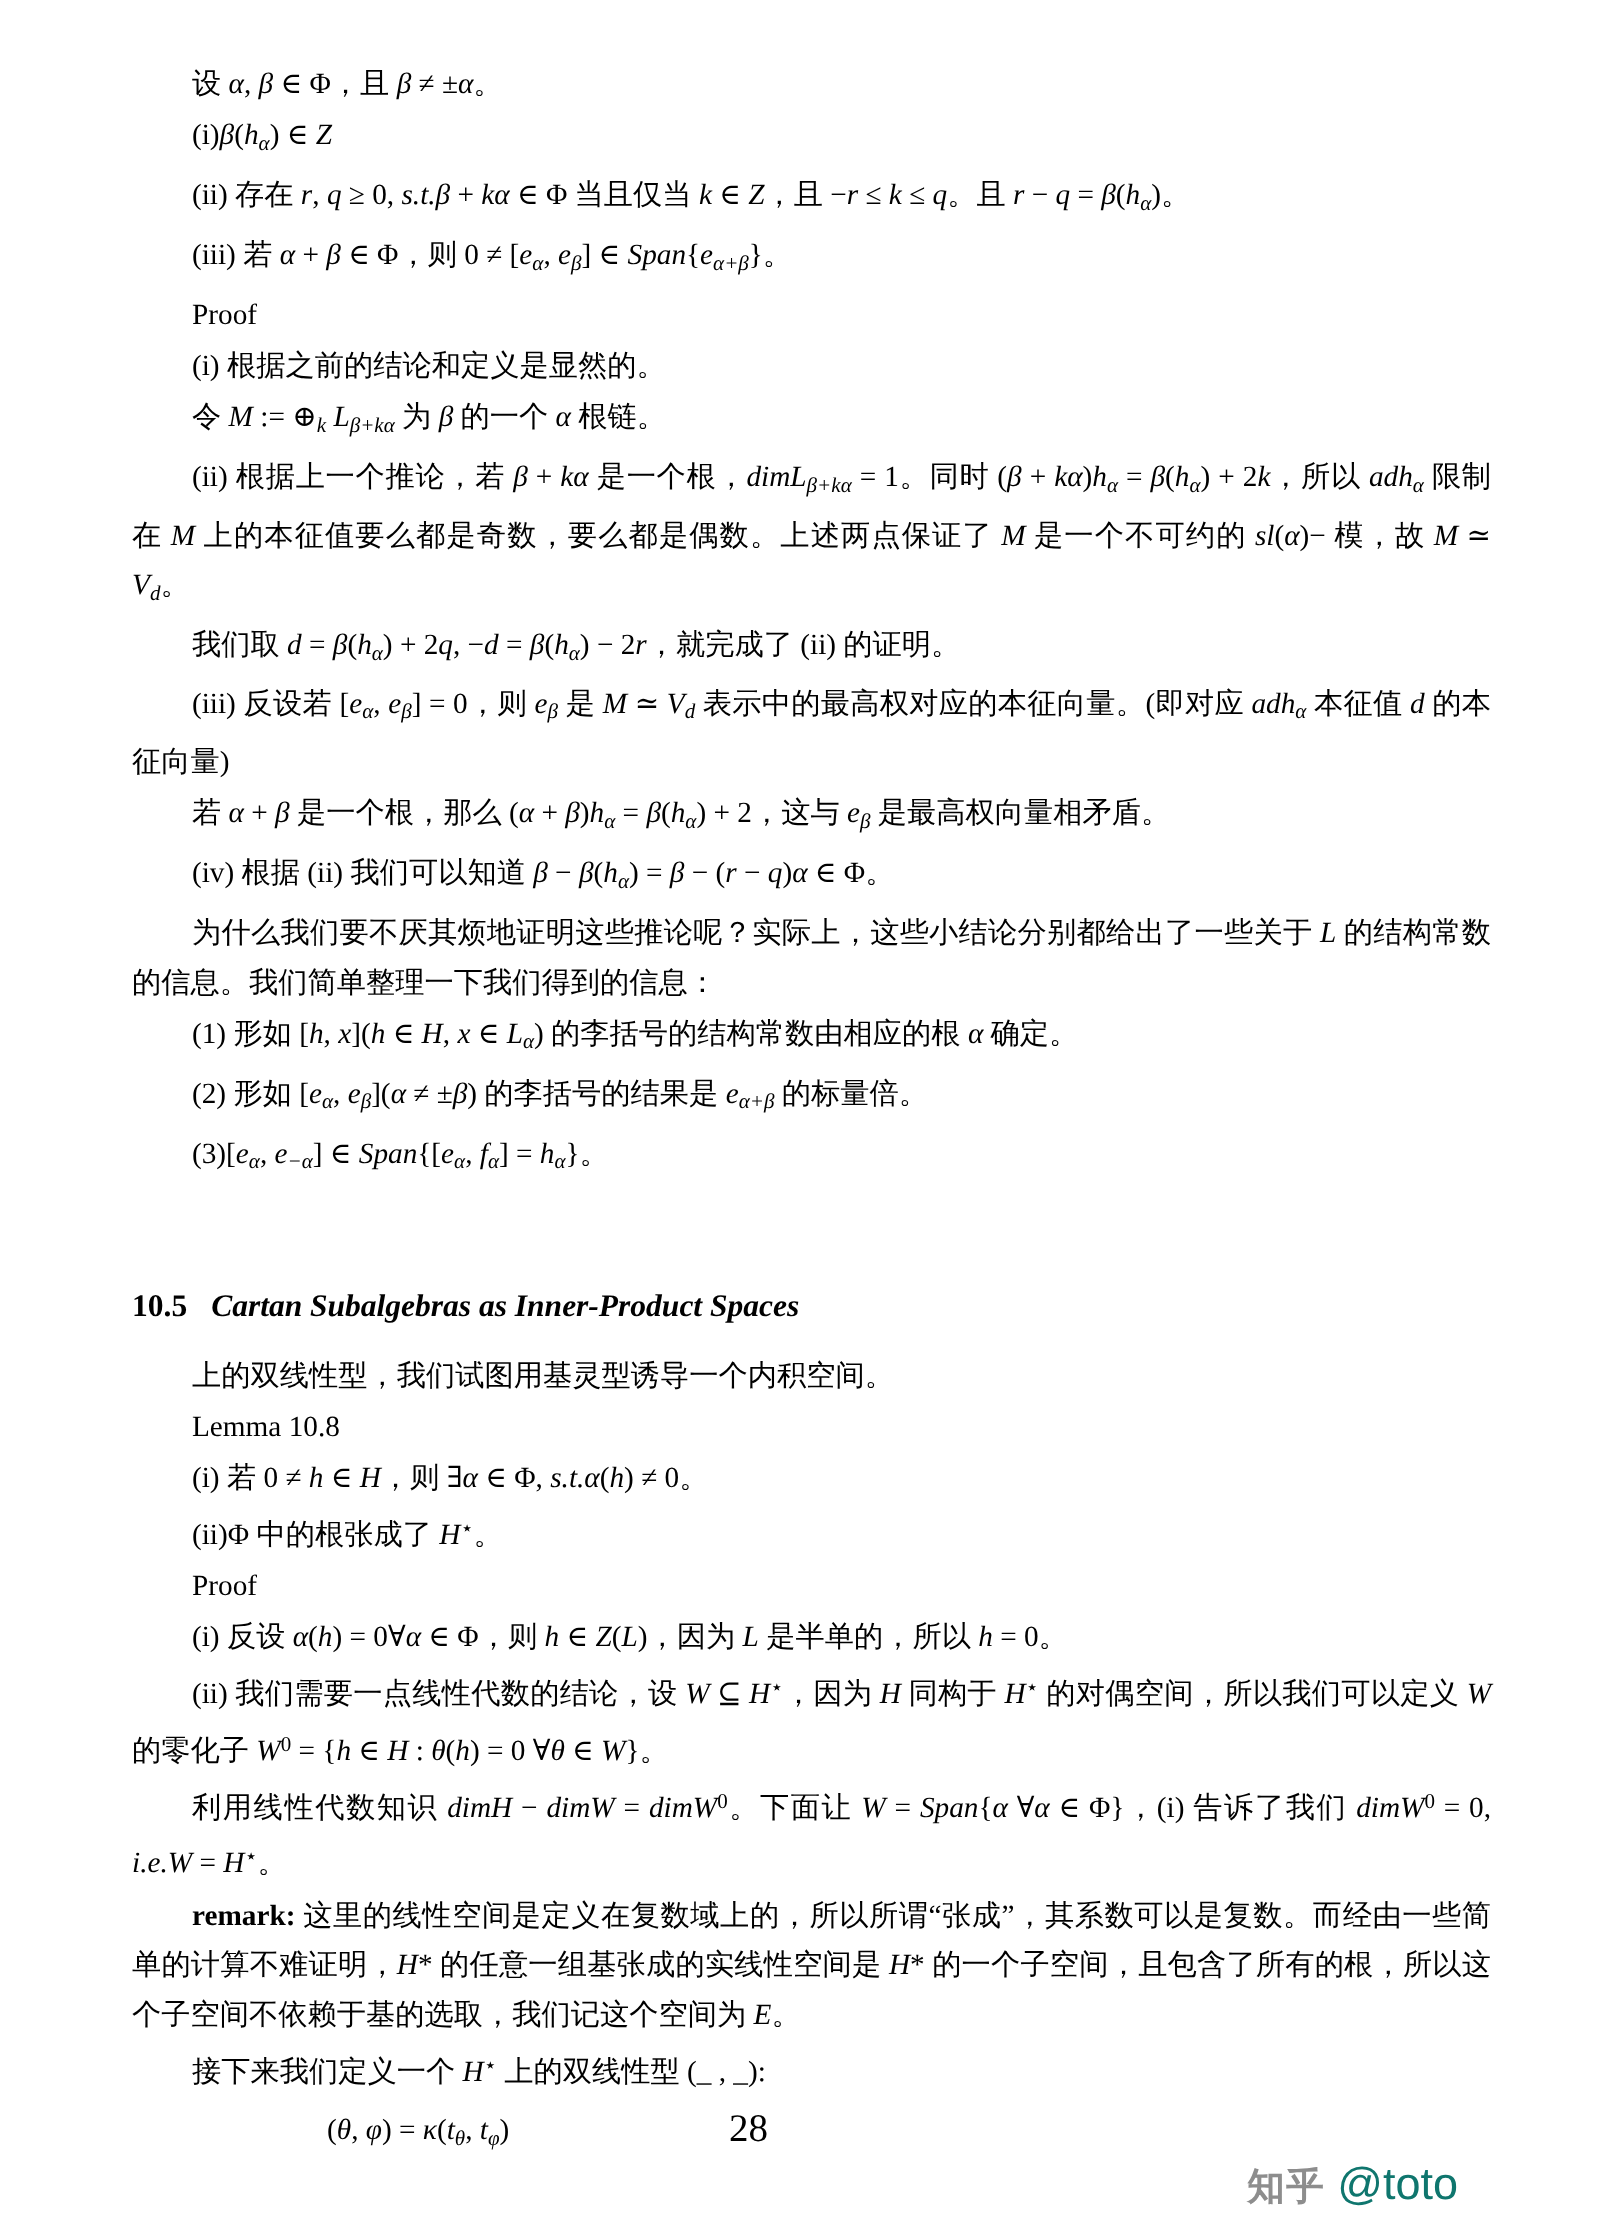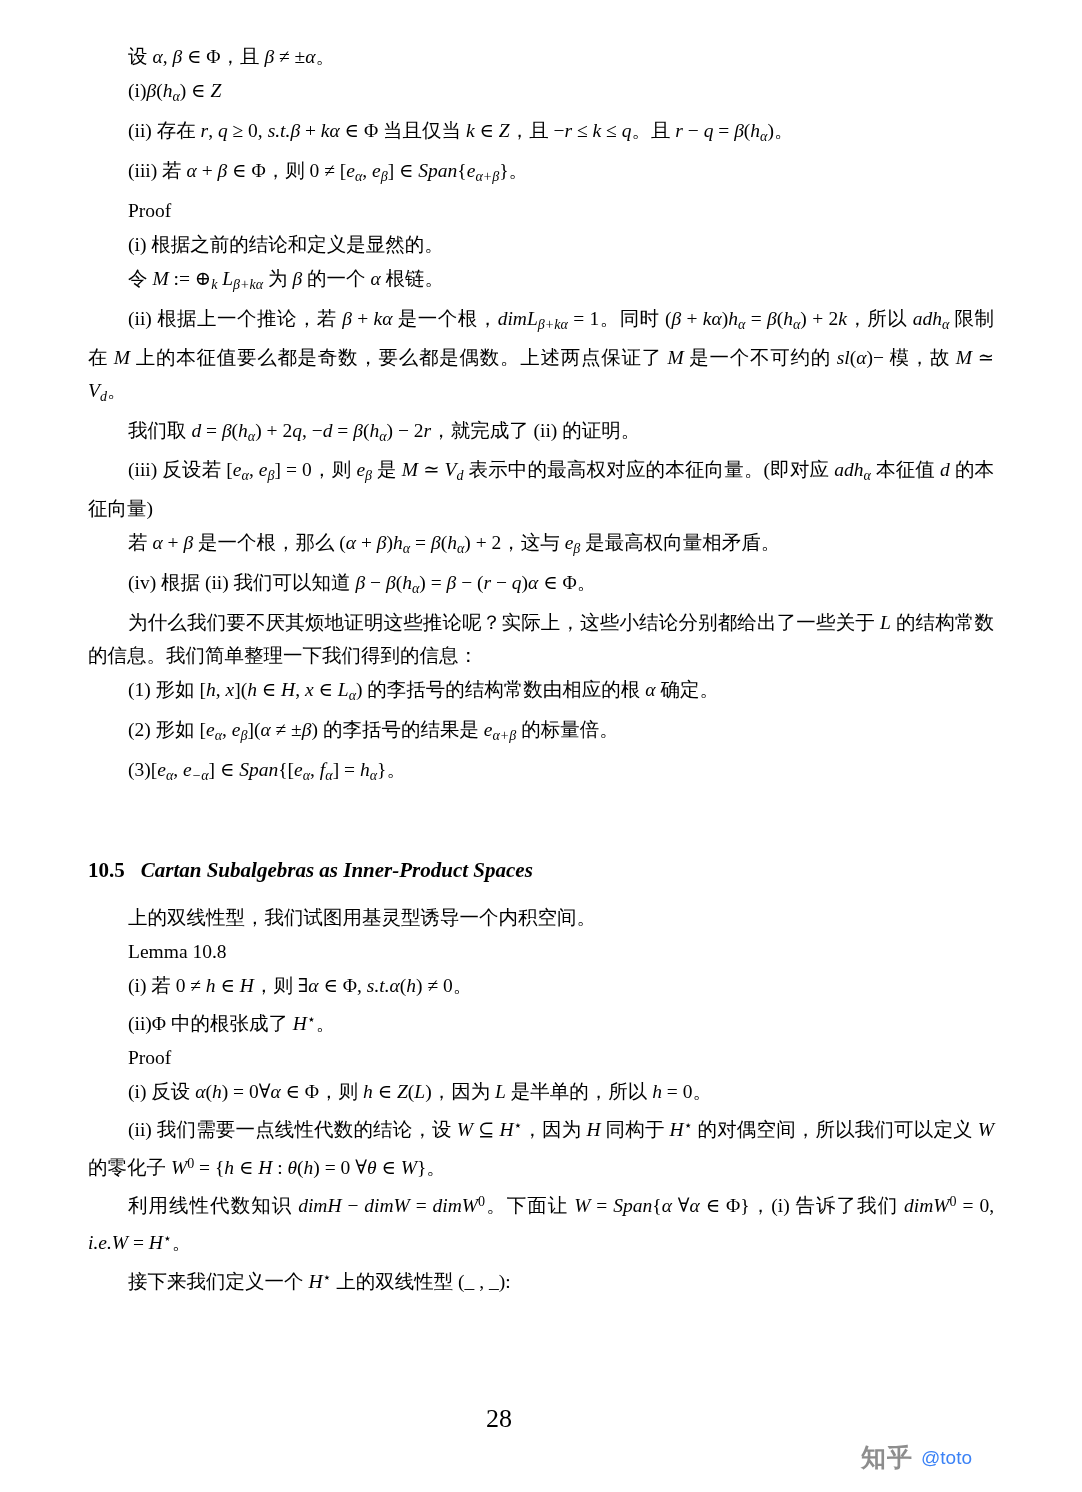--- a/index.html
+++ b/index.html
@@ -98,22 +98,22 @@
     font-size: 23px;
     font-family: Liberation Sans, sans-serif;
   }
   .wm-logo {
     font-weight: bold;
     font-size: 25px;
     color: #8d8d8d;
     letter-spacing: 1px;
   }
   .wm-text {
-    font-size: 19px;
-    color: #3b82f6;
+    font-size: 30px;
+    color: #0f766e;
   }
 </style>
 </head>
 <body>
 
 <div class="page">
   <div class="content">
 
     <p class="indent">
       设 <span class="mi">α</span>, <span class="mi">β</span> ∈ Φ，且 <span class="mi">β</span> ≠ ±<span class="mi">α</span>。
@@ -203,25 +203,31 @@
     </p>
 
     <p class="noindent">
       <span style="padding-left:40px"></span>(ii) 我们需要一点线性代数的结论，设 <span class="mi">W</span> ⊆ <span class="mi">H</span><span class="sup">⋆</span>，因为 <span class="mi">H</span> 同构于 <span class="mi">H</span><span class="sup">⋆</span> 的对偶空间，所以我们可以定义 <span class="mi">W</span> 的零化子 <span class="mi">W</span><span class="sup">0</span> = {<span class="mi">h</span> ∈ <span class="mi">H</span> : <span class="mi">θ</span>(<span class="mi">h</span>) = 0 ∀<span class="mi">θ</span> ∈ <span class="mi">W</span>}。
     </p>
 
     <p class="noindent">
       <span style="padding-left:40px"></span>利用线性代数知识 <span class="mi">dimH</span> − <span class="mi">dimW</span> = <span class="mi">dimW</span><span class="sup">0</span>。下面让 <span class="mi">W</span> = <span class="mi">Span</span>{<span class="mi">α</span> ∀<span class="mi">α</span> ∈ Φ}，(i) 告诉了我们 <span class="mi">dimW</span><span class="sup">0</span> = 0, <span class="mi">i.e.W</span> = <span class="mi">H</span><span class="sup">⋆</span>。
     </p>
 
+    <p class="noindent">
+      <span style="padding-left:40px"></span><span class="bold">remark:</span> 这里的线性空间是定义在复数域上的，所以所谓“张成”，其系数可以是复数。而经由一些简单的计算不难证明，<span class="mi">H</span>* 的任意一组基张成的实线性空间是 <span class="mi">H</span>* 的一个子空间，且包含了所有的根，所以这个子空间不依赖于基的选取，我们记这个空间为 <span class="mi">E</span>。
+    </p>
 
     <p class="indent">
       接下来我们定义一个 <span class="mi">H</span><span class="sup">⋆</span> 上的双线性型 (_ , _):
     </p>
 
+    <p class="displayeq">
+      (<span class="mi">θ</span>, <span class="mi">φ</span>) = <span class="mi">κ</span>(<span class="mi">t</span><span class="sub">θ</span>, <span class="mi">t</span><span class="sub">φ</span>)
+    </p>
 
   </div>
 
   <div class="pagenum">28</div>
 
   <div class="watermark">
     <span class="wm-logo">知乎</span>
     <span class="wm-text">@toto</span>
   </div>
 </div>

